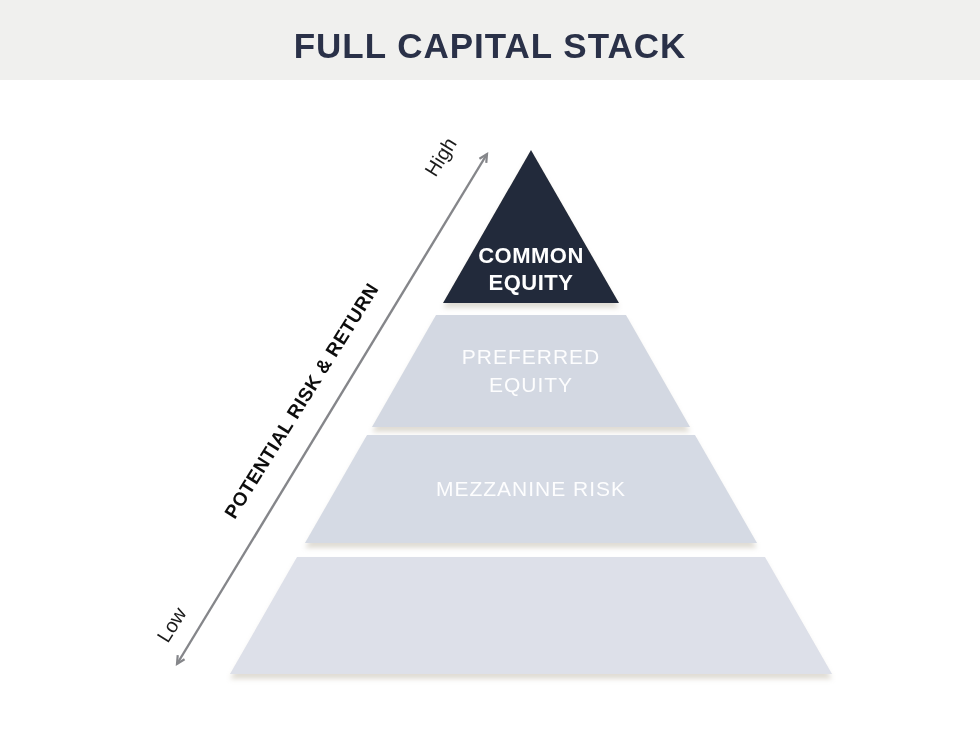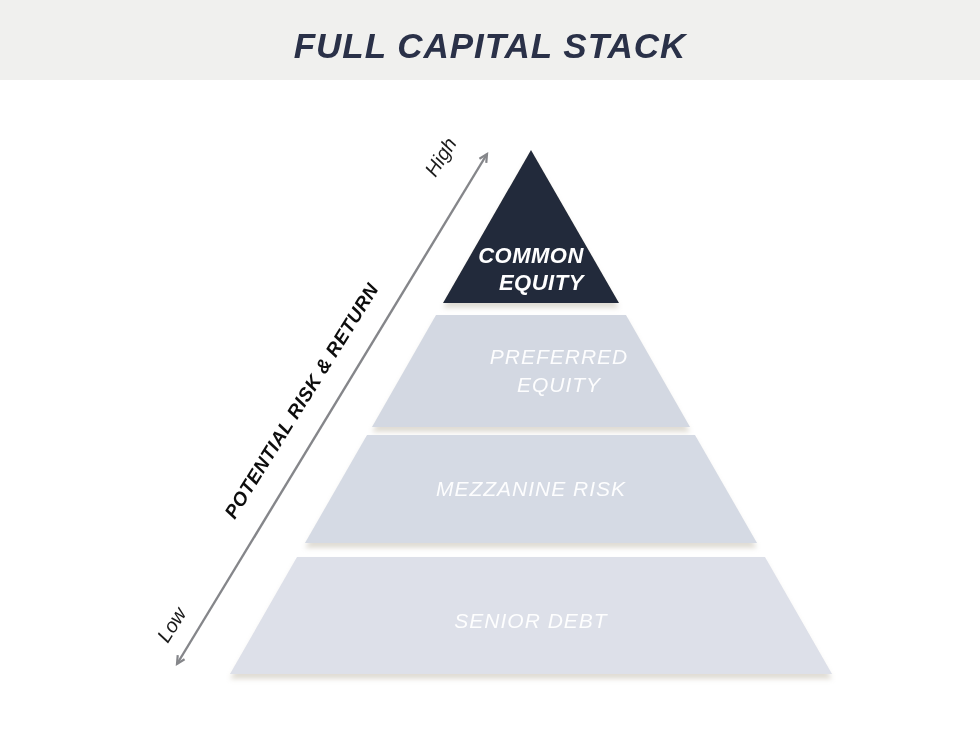--- a/index.html
+++ b/index.html
@@ -7,21 +7,20 @@
     padding: 0;
     background: #ffffff;
     font-family: "Liberation Sans", sans-serif;
   }
   .page {
     position: relative;
     width: 980px;
     height: 735px;
     background: #ffffff;
     overflow: hidden;
-    font-style: italic;
   }
   .header-band {
     position: absolute;
     left: 0; top: 0;
     width: 980px;
     height: 80px;
     background: #f0f0ee;
   }
   .page-title {
     margin: 0;
@@ -49,30 +48,29 @@
     text-align: center;
     white-space: nowrap;
     color: #ffffff;
   }
   .label-common {
     left: 531px; top: 269px;
     font-size: 22px;
     font-weight: 700;
     line-height: 27px;
     letter-spacing: 0.5px;
-    text-align: right;
   }
   .label-light {
     color: rgba(255,255,255,0.95);
     font-size: 21px;
     font-weight: 400;
     line-height: 28px;
     letter-spacing: 1px;
   }
-  .label-preferred { left: 559px; top: 371px; }
+  .label-preferred { left: 531px; top: 371px; }
   .label-mezzanine { left: 531px; top: 489px; }
   .label-senior    { left: 531px; top: 621px; }
   .rot-label {
     position: absolute;
     transform: translate(-50%, -50%) rotate(-58deg);
     white-space: nowrap;
   }
   .risk-axis-label {
     left: 302px; top: 401px;
     font-size: 19px;
@@ -127,23 +125,20 @@
 
     <div class="layer-label label-light label-preferred">
       <span>PREFERRED</span><br>
       <span>EQUITY</span>
     </div>
 
     <div class="layer-label label-light label-mezzanine">
       <span>MEZZANINE RISK</span>
     </div>
 
-    <div class="layer-label label-light label-senior">
-      <span>SENIOR DEBT</span>
-    </div>
 
     <div class="rot-label risk-axis-label">POTENTIAL RISK &amp; RETURN</div>
 
     <div class="rot-label high-label">High</div>
 
     <div class="rot-label low-label">Low</div>
 
   </div>
 </div>
 

